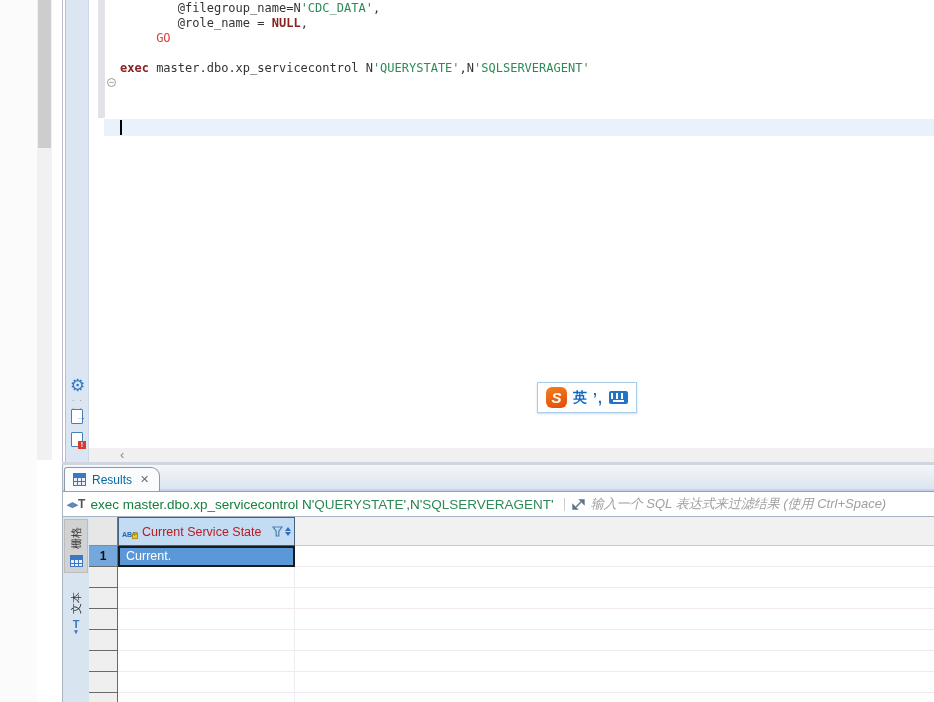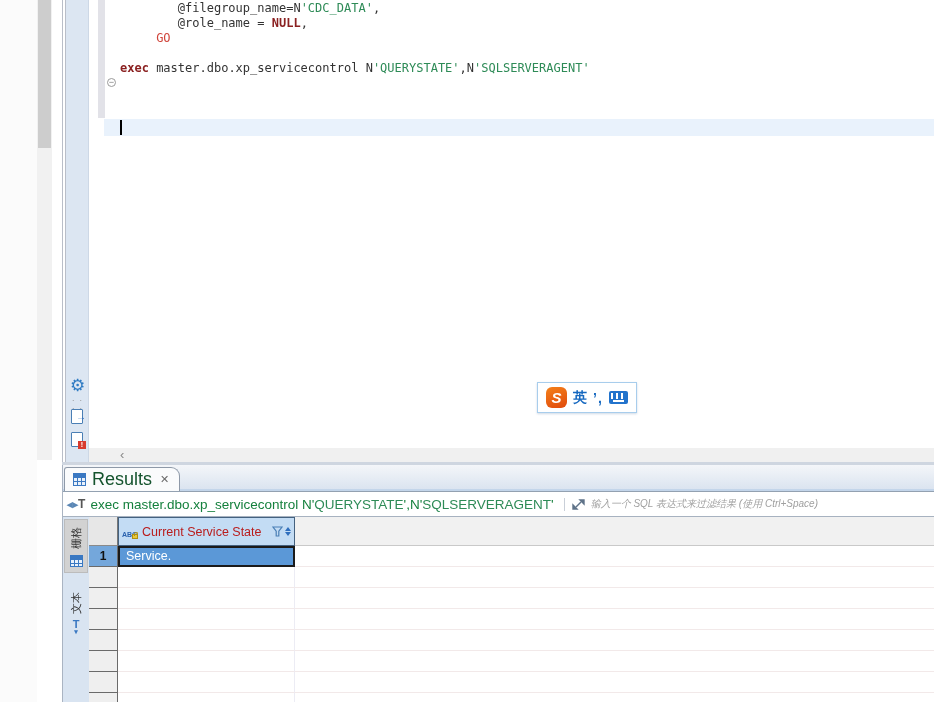--- a/index.html
+++ b/index.html
@@ -56,36 +56,36 @@
   
   .results { position:absolute; left:62px; right:0; top:465px; bottom:0;
              border-left:1px solid #aab4c2; background:#fff; }
 
   .tabstrip { position:absolute; left:0; right:0; top:0; height:26px;
               background:linear-gradient(#f4f6f9,#dbe4f0);
               border-bottom:2px solid #c3d5ea; }
   .tab { position:absolute; left:1px; top:2px; height:24px; padding:0 10px 0 8px;
          background:#fafbfc; border:1px solid #8e99a8; border-bottom:none;
          border-radius:3px 9px 0 0; display:flex; align-items:center; gap:6px; }
-  .tab-label { font-size:18px; color:#14532d; }
+  .tab-label { font-size:12px; color:#0369a1; }
   .tab-close { font-size:11px; color:#6a6a6a; margin-left:2px; cursor:default; }
   .grid-ico { width:13px; height:13px; border:1px solid #3a78c2; background:#e8f1fb;
               background-image:linear-gradient(#3a78c2 0, #3a78c2 4px, transparent 4px),
                 repeating-linear-gradient(to right, transparent 0 3px, #3a78c2 3px 4px),
                 repeating-linear-gradient(to bottom, transparent 0 3px, #3a78c2 3px 4px); }
 
   .filterbar { position:absolute; left:0; right:0; top:26px; height:26px; background:#fff;
                border-top:1px solid #93a1b1; border-bottom:1px solid #a7b2c0;
                display:flex; align-items:center; padding-left:4px; }
   .filter-ico { color:#5b87b5; font-size:11px; font-weight:bold; margin-right:5px; white-space:nowrap; }
   .filter-ico .t { color:#555; font-size:12px; }
   .filter-query { font-size:13.5px; white-space:nowrap; }
   .filter-query .seg-plain { color:#15803d; }
   .expand-ico { margin:0 6px 0 10px; flex:none; border-left:1px solid #c9cfd8; padding-left:7px; }
-  .placeholder { font-size:10px; font-style:italic; color:#a0a0a0; white-space:nowrap; }
+  .placeholder { font-size:13px; font-style:italic; color:#a0a0a0; white-space:nowrap; }
 
   .gridarea { position:absolute; left:0; right:0; top:52px; bottom:0; }
 
   
   .ptabs { position:absolute; left:0; top:0; bottom:0; width:26px; background:#d9e4f1; }
   .ptab { position:absolute; left:1px; width:24px; height:54px; display:flex; flex-direction:column;
           align-items:center; justify-content:center; gap:4px; }
   .ptab.sel { background:#d2d2d2; border:1px solid #bcbcbc; }
   .ptab-1 { top:2px; } .ptab-2 { top:68px; }
   .ptab-label { font-size:11px; color:#333; white-space:nowrap; transform:rotate(-90deg); height:26px;
@@ -239,21 +239,21 @@
                 <i class="sort-up"></i>
                   <i class="sort-dn"></i>
               </span>
             </span>
           </div>
           <div class="header-rest"></div>
         </div>
         <div id="grid-body">
             <div class="grid-row sel">
               <div class="row-num">1</div>
-              <div class="row-data">Service.</div>
+              <div class="row-data">Current.</div>
               <div class="row-rest"></div>
             </div>
             <div class="grid-row">
               <div class="row-num"></div>
               <div class="row-data"></div>
               <div class="row-rest"></div>
             </div>
             <div class="grid-row">
               <div class="row-num"></div>
               <div class="row-data"></div>

